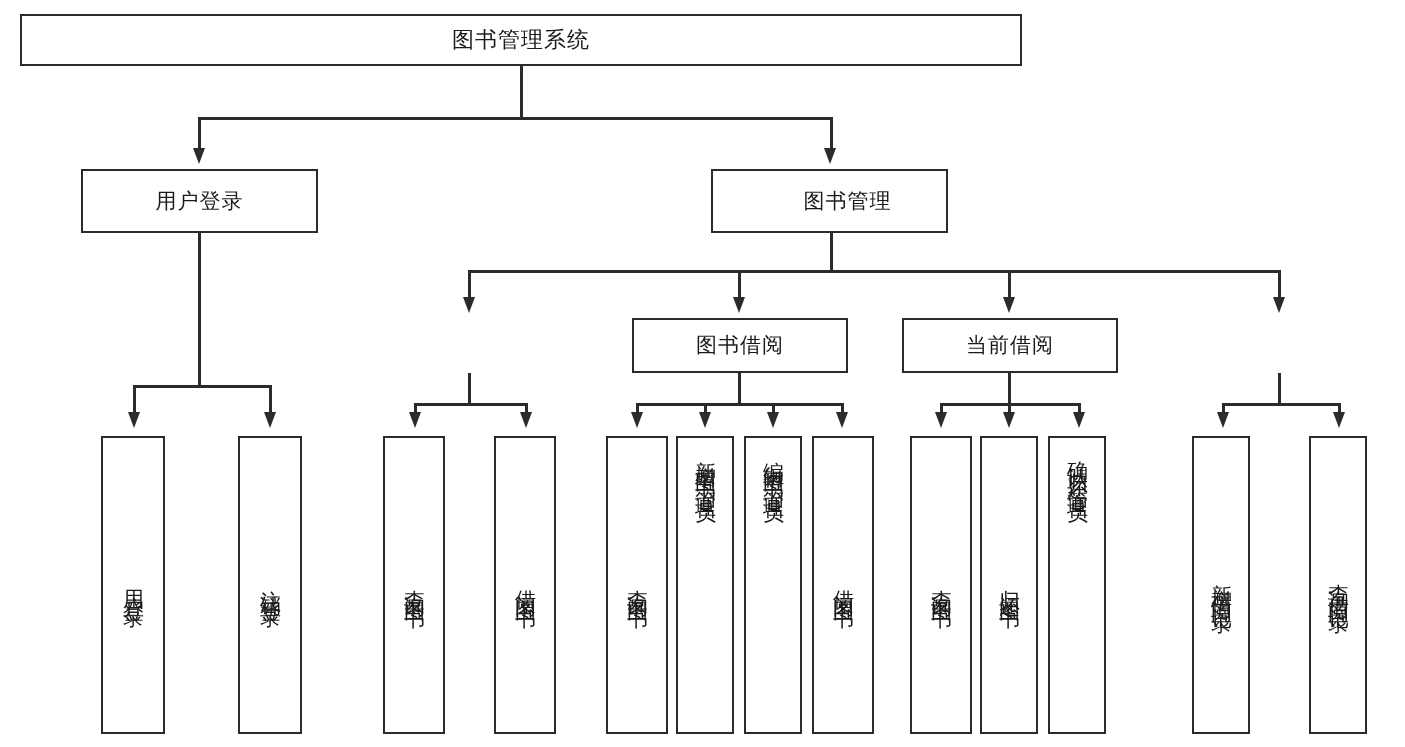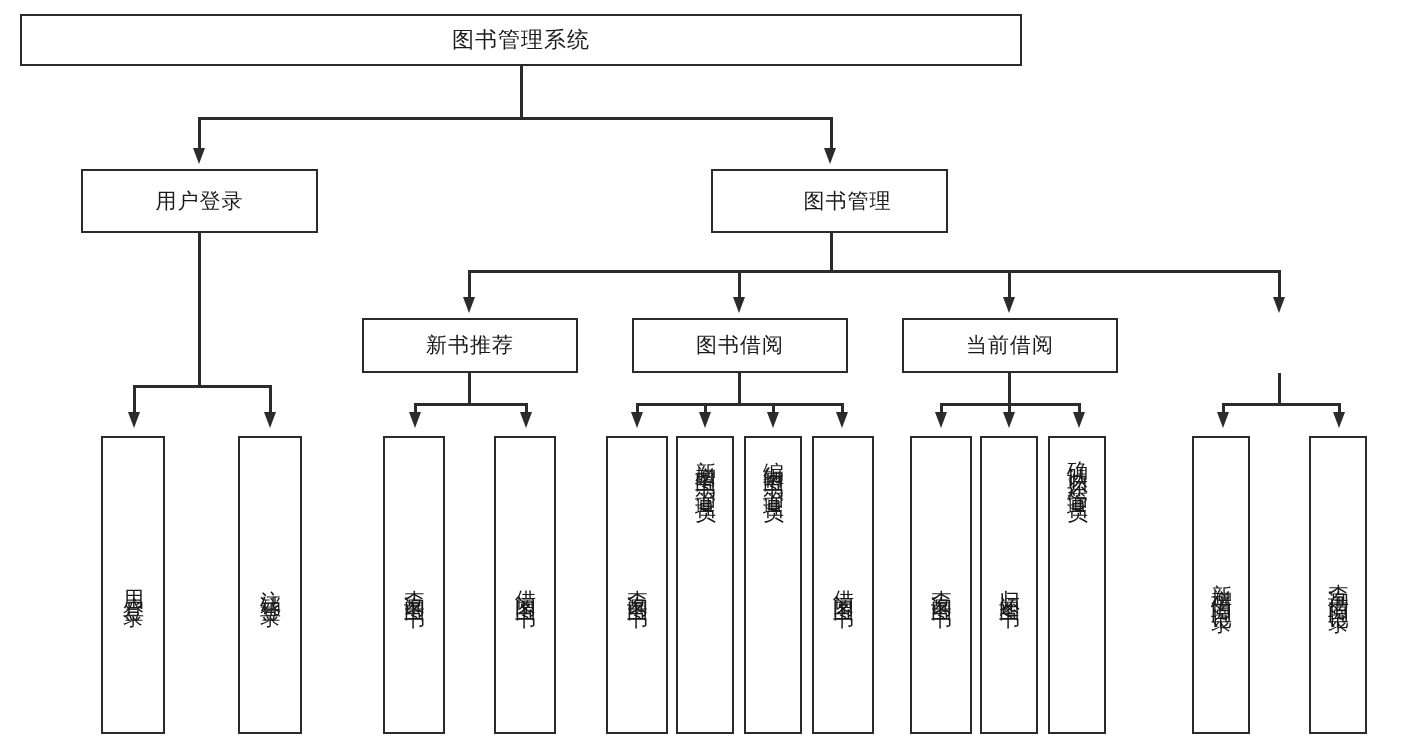--- a/index.html
+++ b/index.html
@@ -122,23 +122,20 @@
   <div class="hline" style="left:468px;top:270px;width:812px;"></div>
   <div class="vline" style="left:468px;top:270px;height:30px;"></div>
   <div class="arrow" style="left:463px;top:297px;"></div>
   <div class="vline" style="left:738px;top:270px;height:30px;"></div>
   <div class="arrow" style="left:733px;top:297px;"></div>
   <div class="vline" style="left:1008px;top:270px;height:30px;"></div>
   <div class="arrow" style="left:1003px;top:297px;"></div>
   <div class="vline" style="left:1278px;top:270px;height:30px;"></div>
   <div class="arrow" style="left:1273px;top:297px;"></div>
 
-  <div class="node lvl3" style="left:362px;top:318px;width:216px;height:55px;">
-    <span class="label">新书推荐</span>
-  </div>
   <div class="node lvl3" style="left:632px;top:318px;width:216px;height:55px;">
     <span class="label">图书借阅</span>
   </div>
   <div class="node lvl3" style="left:902px;top:318px;width:216px;height:55px;">
     <span class="label">当前借阅</span>
   </div>
 
   <div class="vline" style="left:468px;top:373px;height:30px;"></div>
   <div class="hline" style="left:414px;top:403px;width:114px;"></div>
   <div class="vline" style="left:414px;top:403px;height:12px;"></div>

